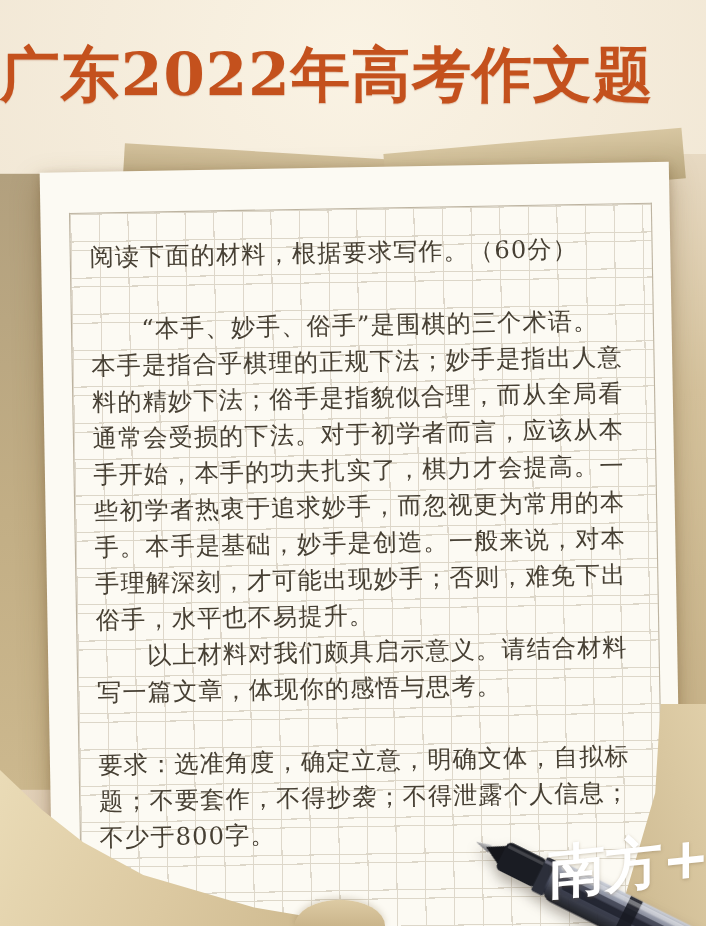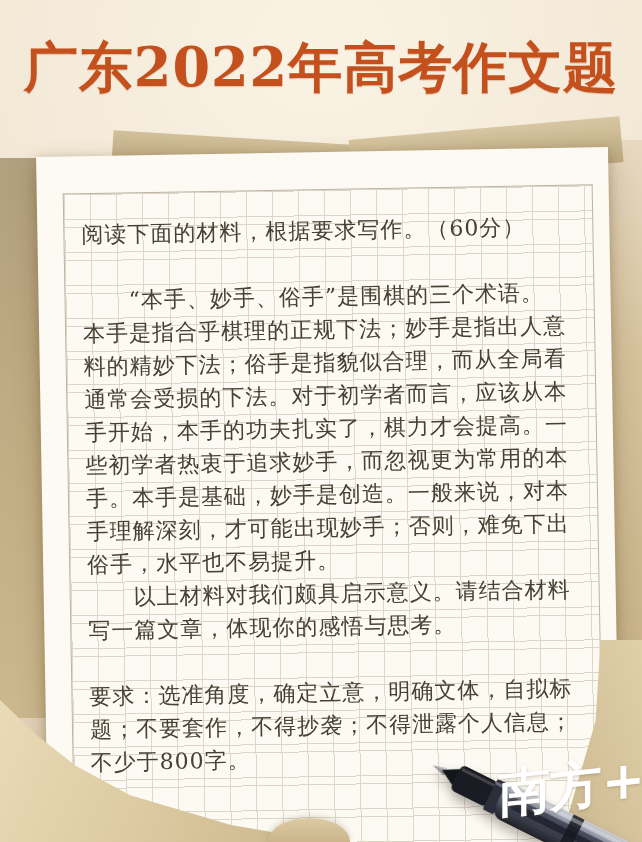--- a/index.html
+++ b/index.html
@@ -4,21 +4,21 @@
 <style>
   html,body{margin:0;padding:0;}
   body{
     width:642px;height:842px;position:relative;overflow:hidden;
     font-family:"DejaVu Serif","Liberation Serif",serif;
     background:
       radial-gradient(ellipse 130% 90% at 50% 6%, #faf3e4 0%, #f2e8d6 42%, #e9dac4 78%, #e2d0b8 100%);
   }
   
   .title{
-    position:absolute;left:0;top:32px;width:642px;text-align:center;
+    position:absolute;left:0;top:32px;width:642px;
     font-size:54px;font-weight:bold;color:#c4511d;letter-spacing:1px;
     text-shadow:0 1px 1px rgba(150,55,15,.25);
     white-space:nowrap;
   }
   
   .strip-left{
     position:absolute;left:0;top:158px;width:60px;height:560px;z-index:1;
     background:linear-gradient(to bottom,#b2a07e 0%,#c2ae85 55%,#ccb88e 100%);
   }
   .strip-right{

